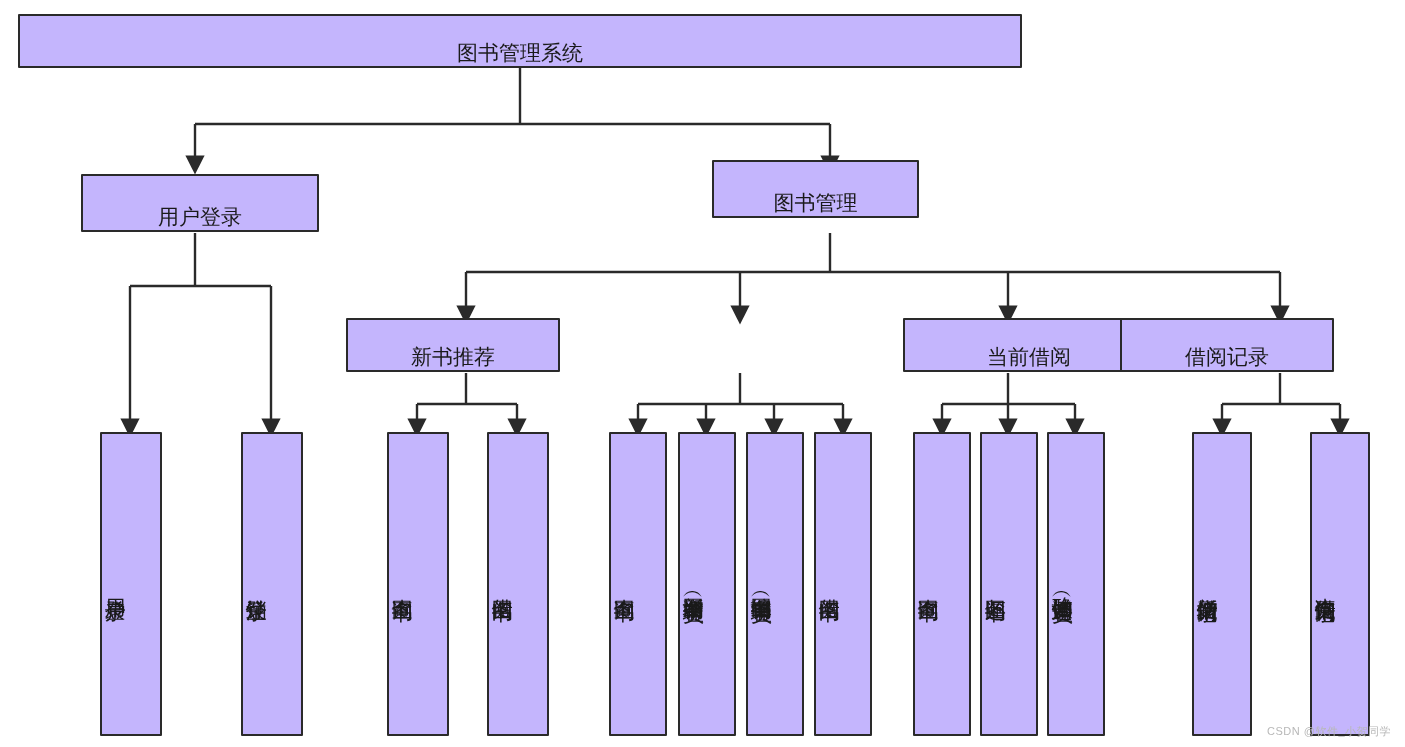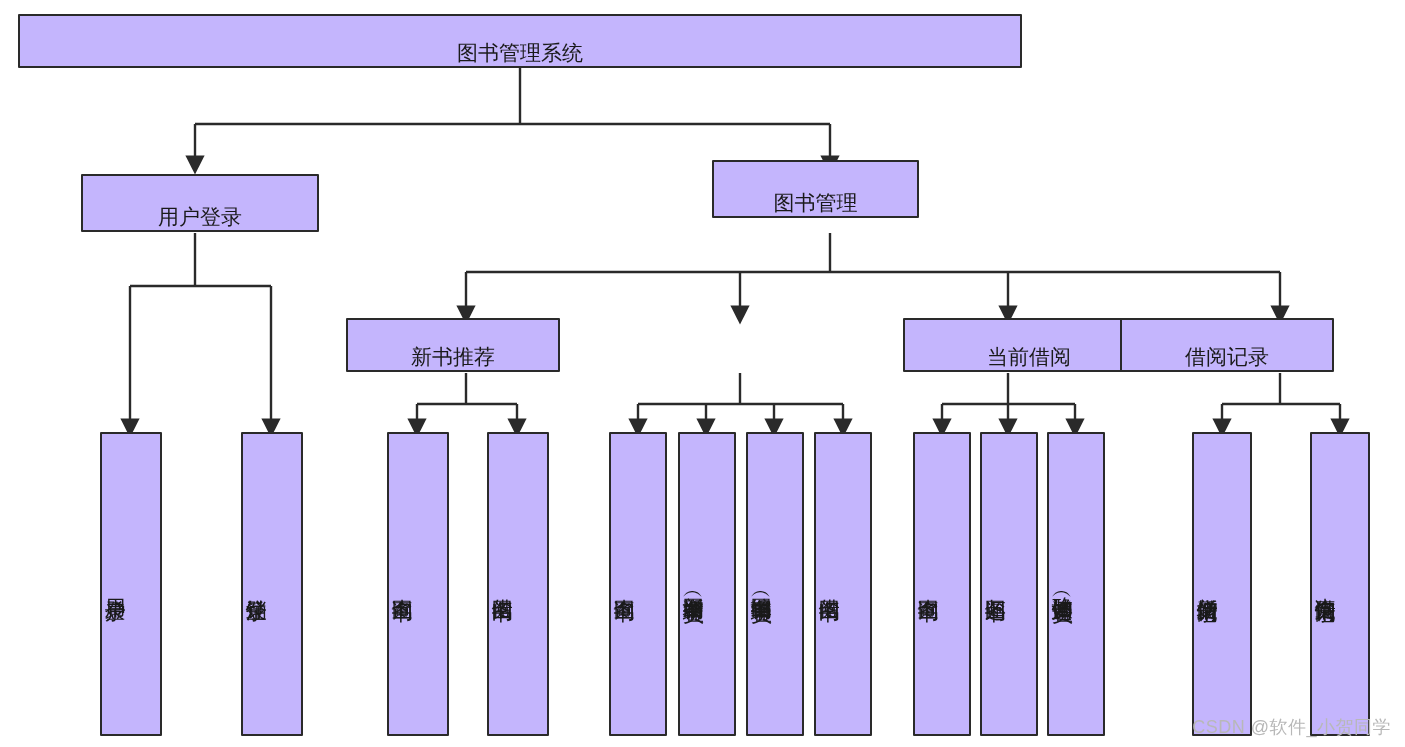--- a/index.html
+++ b/index.html
@@ -49,21 +49,21 @@
   }
   .node.vert span {
     writing-mode: vertical-rl;
     text-orientation: upright;
     display: block;
   }
   .watermark {
     position: absolute;
     right: 14px;
     bottom: 8px;
-    font-size: 18px;
+    font-size: 11px;
     color: #b8b8b8;
     letter-spacing: 0.5px;
   }
 </style>
 </head>
 <body>
 
 <div id="canvas">
 
   <svg class="wires" viewBox="0 0 1405 747">

